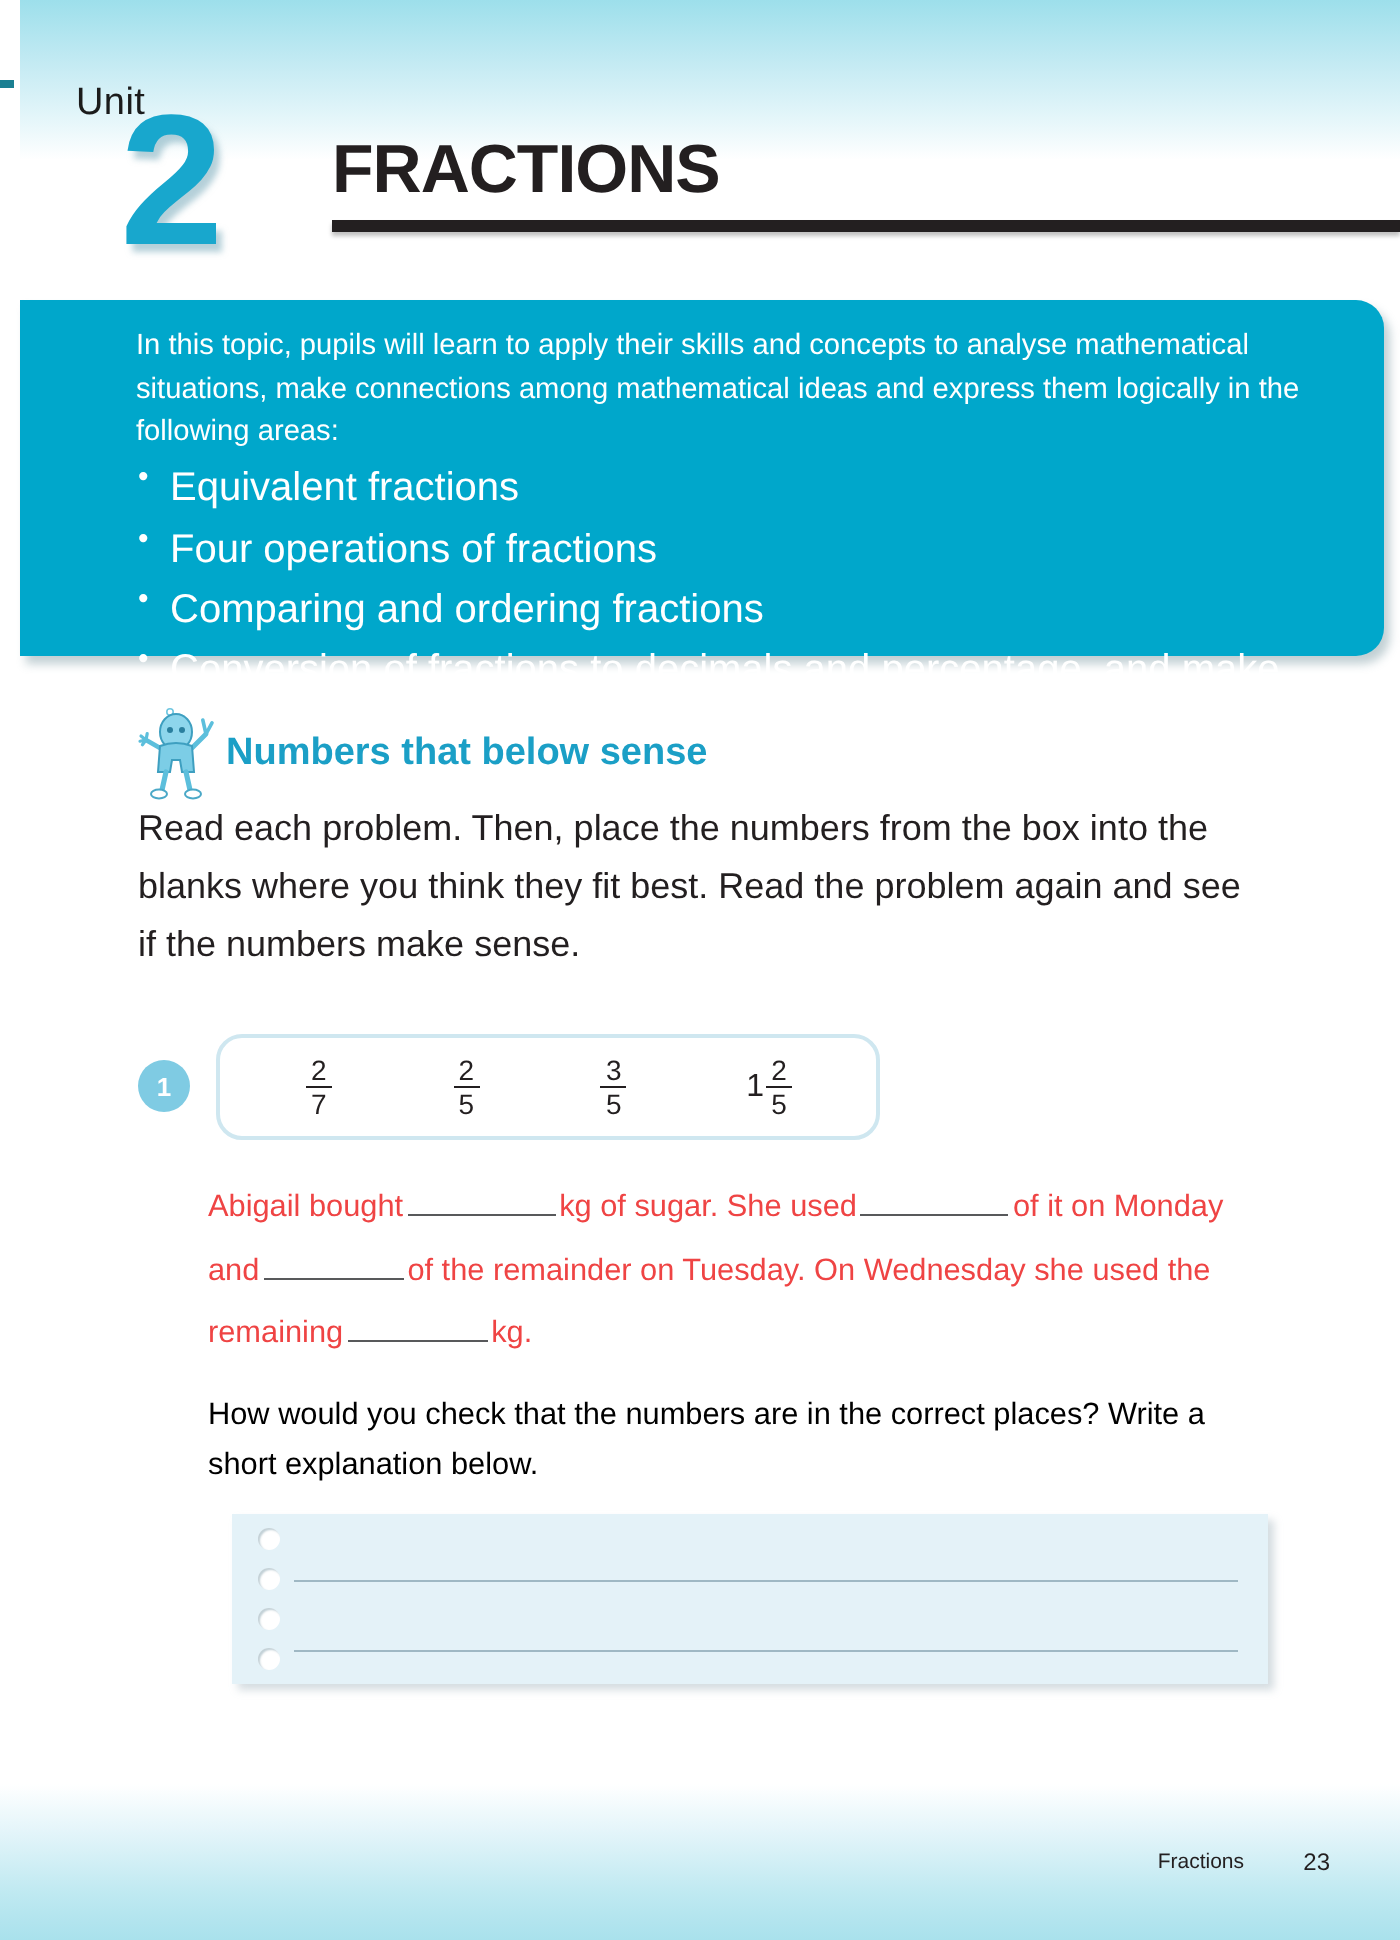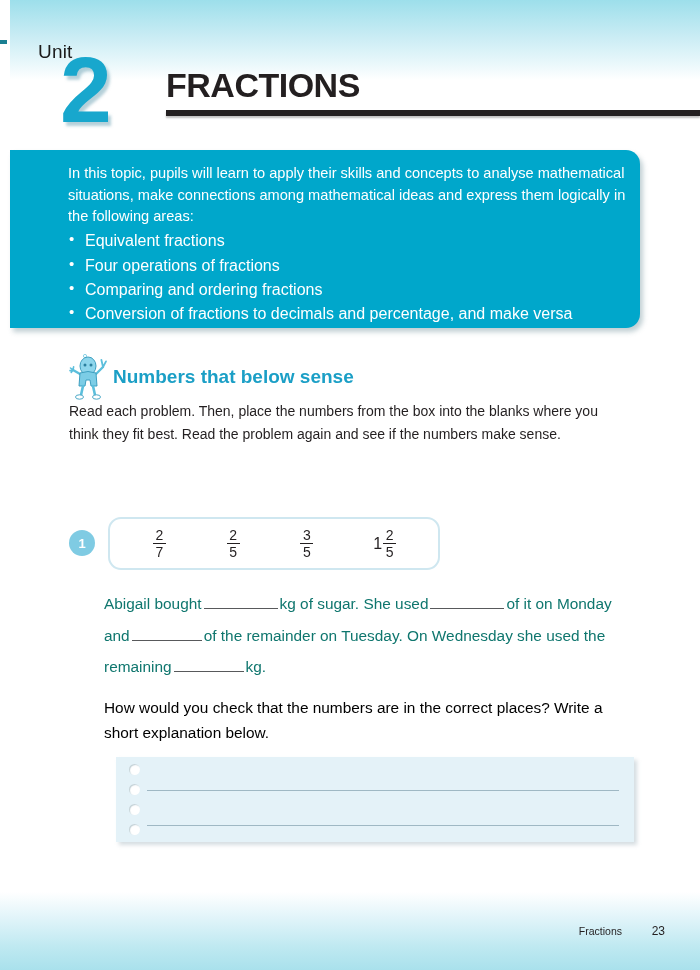--- a/index.html
+++ b/index.html
@@ -96,42 +96,42 @@
     height: 6px;
     background: #231f20;
     box-shadow: 0 2px 2px rgba(0,0,0,0.25);
   }
 
   
   .objective-box {
     position: absolute;
     left: 10px;
     top: 150px;
-    width: 630px;
+    width: 682px;
     height: 178px;
     background: #00a7cb;
     border-radius: 0 14px 14px 0;
     box-shadow: 3px 4px 5px rgba(120,150,160,0.45);
     box-sizing: border-box;
     padding: 13px 8px 10px 58px;
     color: #ffffff;
   }
   .objective-intro {
     font-size: 14.6px;
     line-height: 1.49;
     margin: 0;
     color: #ffffff;
   }
   .objective-list {
     list-style: none;
     margin: 1px 0 0 0;
     padding: 0;
   }
   .objective-list li {
-    font-size: 16px;
+    font-size: 20px;
     line-height: 1.52;
     position: relative;
     padding-left: 17px;
     color: #ffffff;
   }
   .objective-list li::before {
     content: "•";
     position: absolute;
     left: 1px;
     top: -1px;
@@ -154,21 +154,21 @@
     font-weight: bold;
     color: #1b9fc6;
     font-family: "Liberation Sans", sans-serif;
   }
 
   .instructions {
     position: absolute;
     left: 69px;
     top: 400px;
     width: 552px;
-    font-size: 14px;
+    font-size: 18px;
     line-height: 1.62;
     color: #231f20;
   }
 
   
   .q-number {
     position: absolute;
     left: 69px;
     top: 530px;
     width: 26px;
@@ -225,21 +225,21 @@
   .frac .den { font-size: 14px; padding: 0 2px; }
 
   
   .problem-text {
     position: absolute;
     left: 104px;
     top: 588px;
     width: 525px;
     font-size: 15.4px;
     line-height: 2.05;
-    color: #0f766e;
+    color: #ef4444;
   }
   .blank {
     display: inline-block;
     width: 74px;
     border-bottom: 1px solid #58595b;
     margin: 0 2px;
     vertical-align: baseline;
     height: 0.95em;
   }
   .blank.short { width: 70px; }

